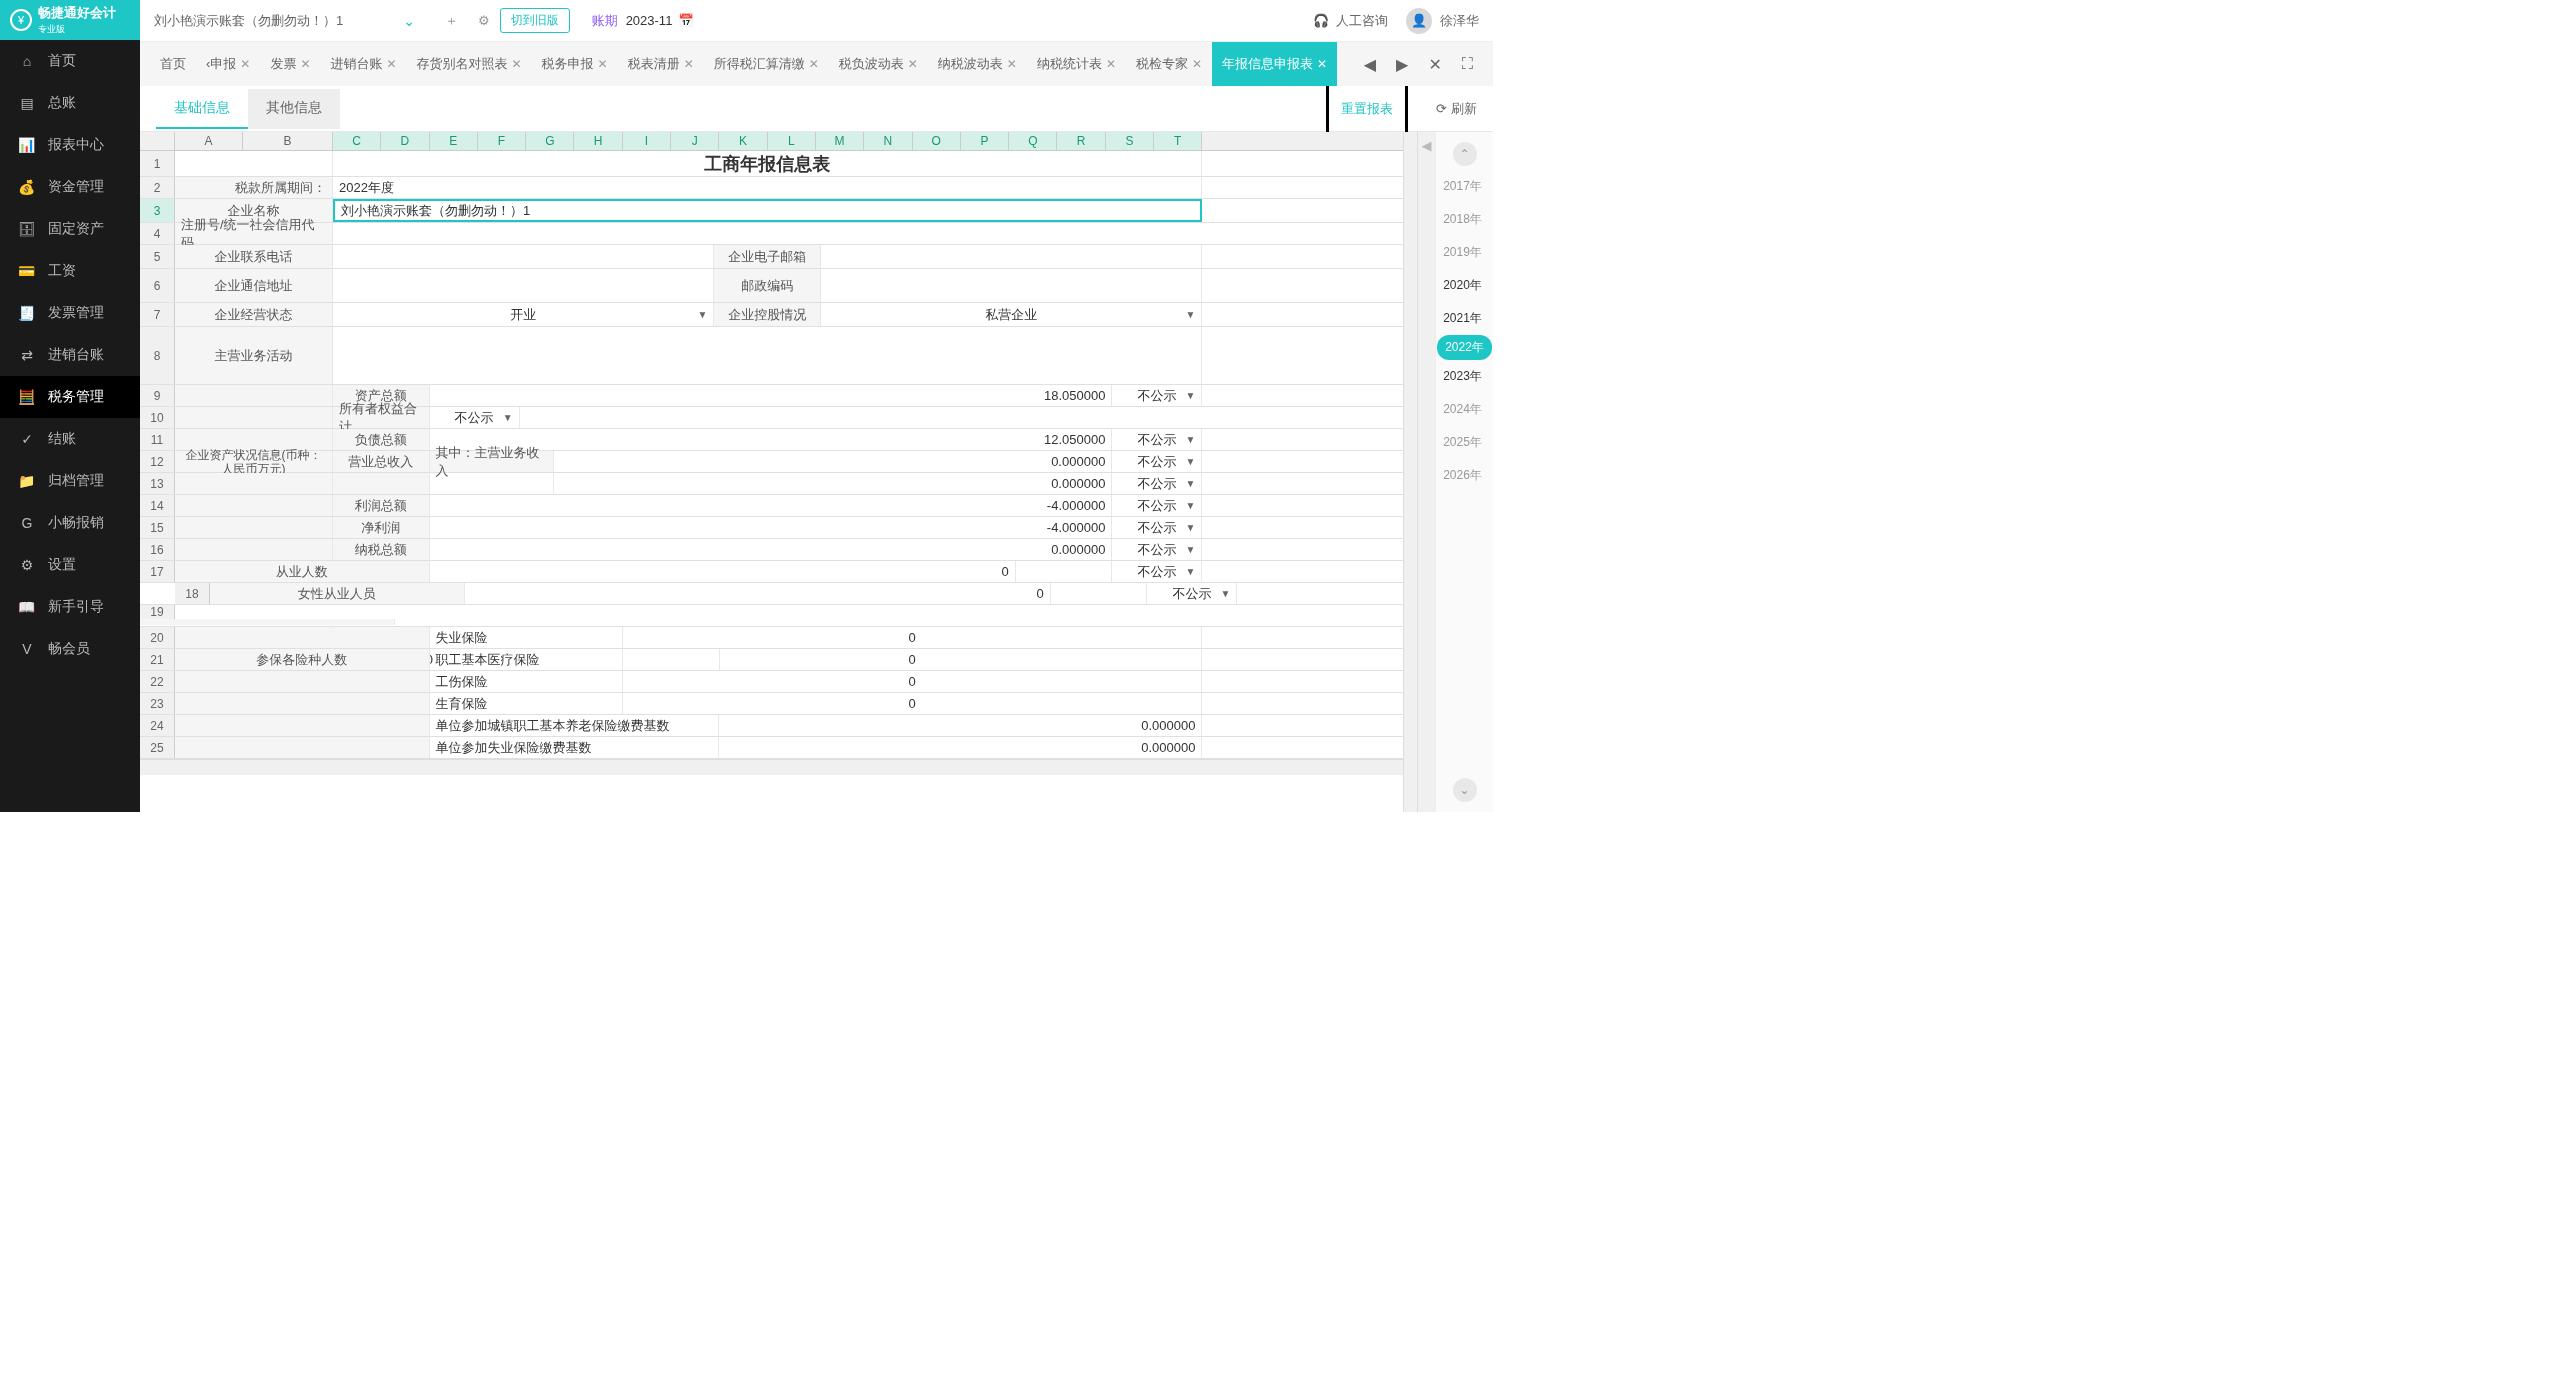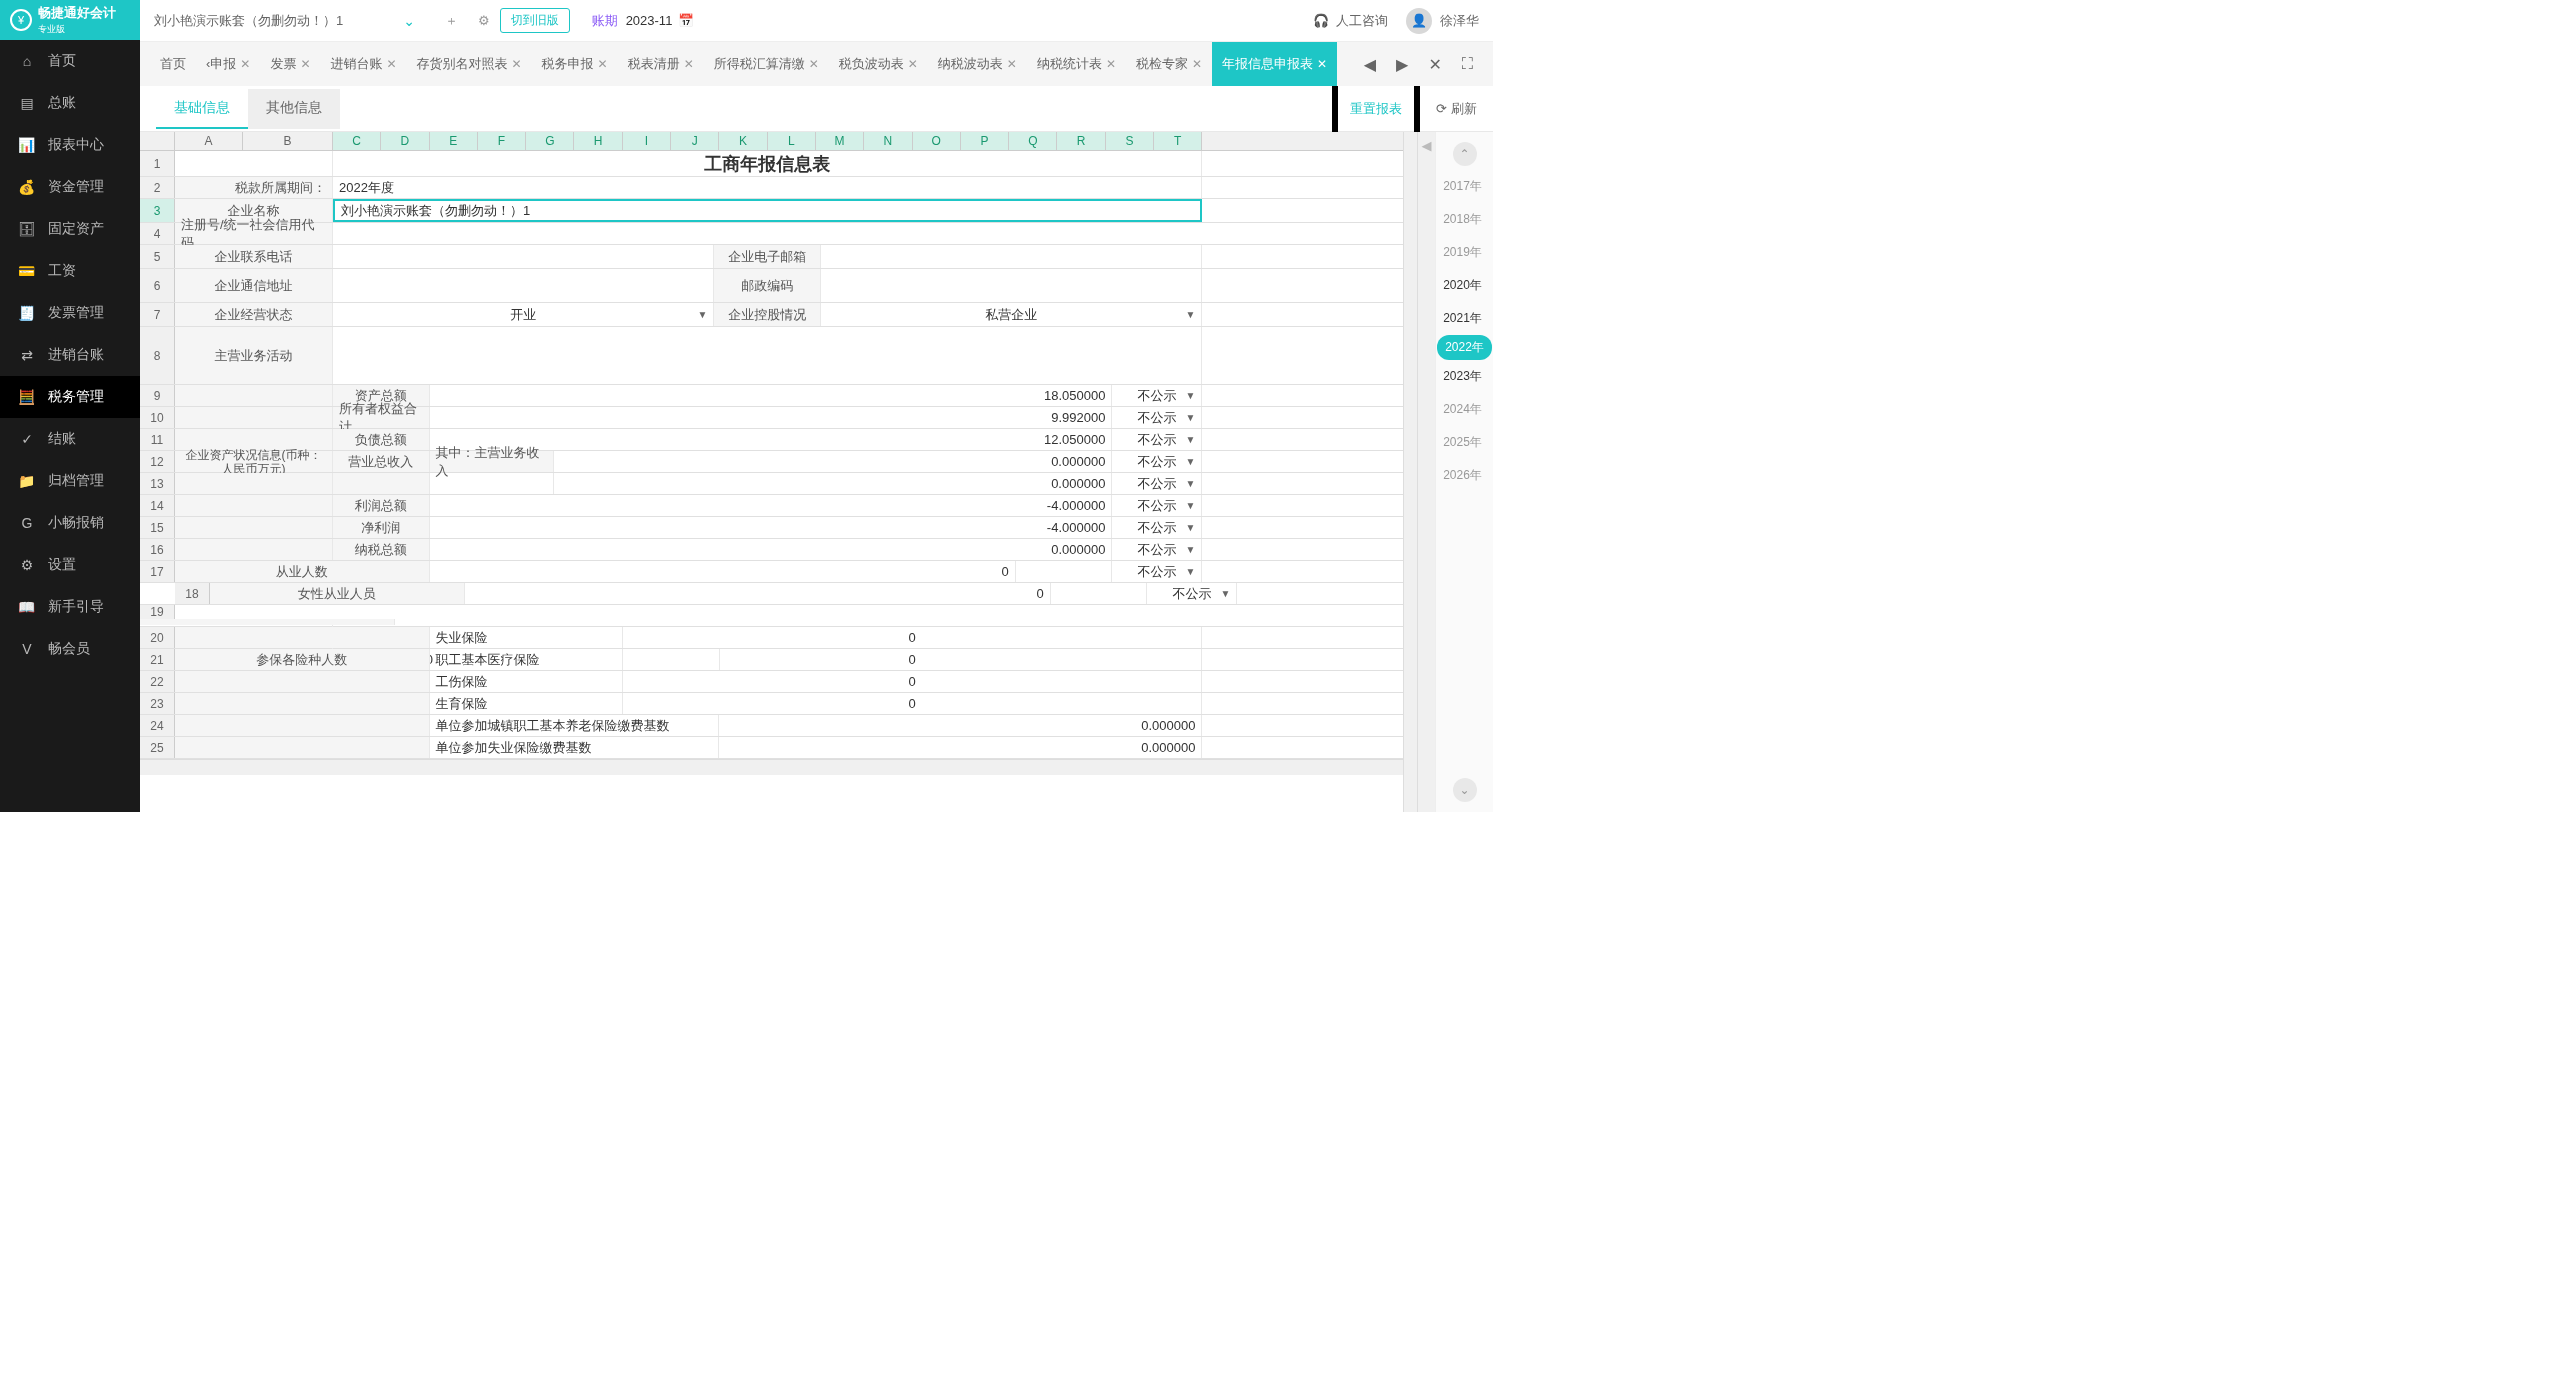--- a/index.html
+++ b/index.html
@@ -32,21 +32,21 @@
 .tab.active { background: #1ec6c6; color: #fff; }
 .tab-close { margin-left: 4px; font-size: 12px; color: #999; }
 .tab.active .tab-close { color: #fff; }
 .tab-controls { margin-left: auto; display: flex; align-items: center; }
 .tab-ctrl-btn { padding: 0 10px; color: #666; cursor: pointer; font-size: 16px; }
 .toolbar { height: 46px; display: flex; align-items: center; background: #fff; border-bottom: 1px solid #e8e8e8; padding: 0 16px; }
 .sub-tabs { display: flex; }
 .sub-tab { padding: 10px 18px; cursor: pointer; font-size: 14px; color: #666; background: #eee; }
 .sub-tab.active { color: #1ec6c6; background: #fff; border-bottom: 2px solid #1ec6c6; }
 .toolbar-right { margin-left: auto; display: flex; align-items: center; }
-.reset-btn { border: 6px solid #000000; color: #1ec6c6; padding: 20px 12px; border-radius: 3px; font-size: 13px; margin-right: 16px; cursor: pointer; }
+.reset-btn { border: 3px solid #000000; color: #1ec6c6; padding: 20px 12px; border-radius: 3px; font-size: 13px; margin-right: 28px; cursor: pointer; }
 .refresh-btn { color: #666; cursor: pointer; display: flex; align-items: center; font-size: 13px; }
 .sheet-area { flex: 1; display: flex; overflow: hidden; position: relative; }
 .sheet-wrap { flex: 1; overflow: auto; position: relative; }
 .col-headers { display: flex; position: sticky; top: 0; background: #f0f0f0; border-bottom: 1px solid #ccc; z-index: 5; }
 .corner { width: 35px; background: #f0f0f0; border-right: 1px solid #ccc; flex-shrink: 0; }
 .col-h { text-align: center; font-size: 12px; color: #666; border-right: 1px solid #ccc; padding: 2px 0; flex-shrink: 0; background: #f0f0f0; }
 .col-h.sel { background: #d4f0e8; color: #1a9970; }
 .rows { }
 .row { display: flex; border-bottom: 1px solid #e0e0e0; }
 .row-h { width: 35px; text-align: center; font-size: 12px; color: #666; background: #f0f0f0; border-right: 1px solid #ccc; display: flex; align-items: center; justify-content: center; flex-shrink: 0; }
@@ -323,21 +323,20 @@
               <div class="cell right" style="width: 682.8px;">18.050000</div>
               <div class="cell center dropdown-cell" style="width: 90px;">
                 <span>不公示</span>
                 <span class="dropdown-arrow">▼</span>
               </div>
             </div>
             <div class="row" style="height: 22px;">
               <div class="row-h">10</div>
               <div class="cell label center" style="width: 158px;"></div>
               <div class="cell label" style="width: 96.6px;">所有者权益合计</div>
-              <div class="cell right" style="width: 682.8px;">9.992000</div>
               <div class="cell center dropdown-cell" style="width: 90px;">
                 <span>不公示</span>
                 <span class="dropdown-arrow">▼</span>
               </div>
             </div>
             <div class="row" style="height: 22px;">
               <div class="row-h">11</div>
               <div class="cell label center" style="width: 158px;"></div>
               <div class="cell label" style="width: 96.6px;">负债总额</div>
               <div class="cell right" style="width: 682.8px;">12.050000</div>

